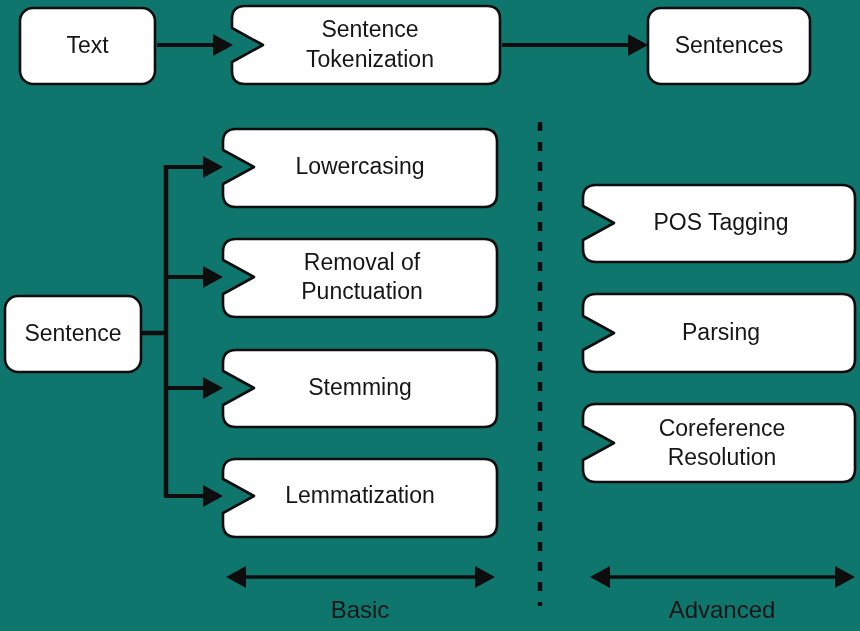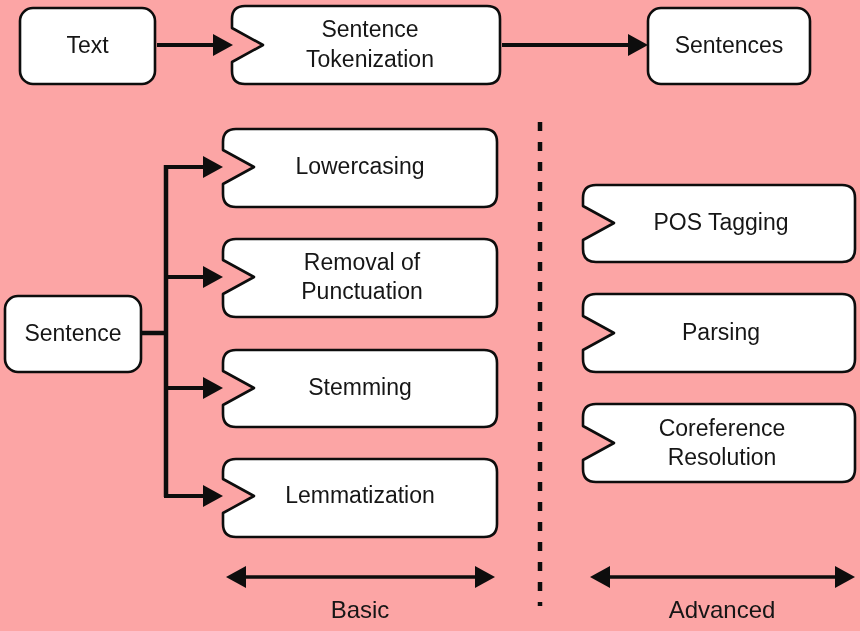--- a/index.html
+++ b/index.html
@@ -10,21 +10,21 @@
   body {
     width: 860px;
     height: 631px;
     font-family: "Liberation Sans", "DejaVu Sans", sans-serif;
     overflow: hidden;
   }
   #diagram-root {
     position: relative;
     width: 860px;
     height: 631px;
-    background: #fca5a5;
+    background: #0f766e;
   }
   svg.canvas {
     position: absolute;
     top: 0;
     left: 0;
     width: 860px;
     height: 631px;
     display: block;
   }
   .node-shape {

